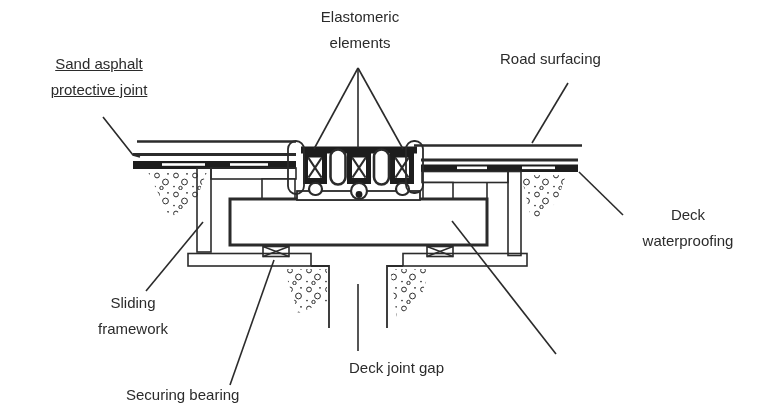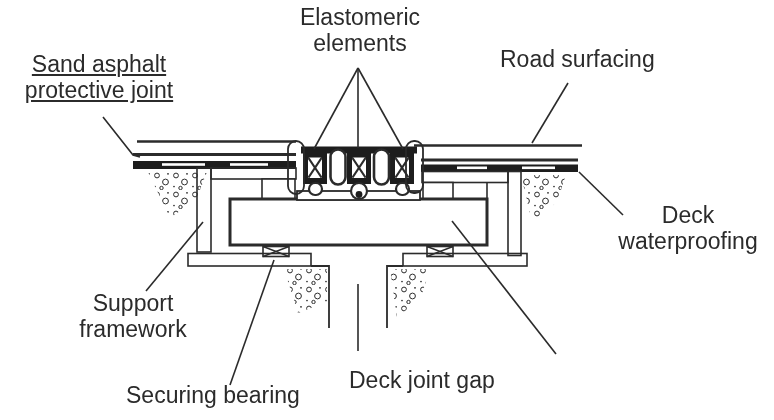--- a/index.html
+++ b/index.html
@@ -1,21 +1,21 @@
 <!DOCTYPE html>
 <html><head>
 <meta charset="utf-8">
 <style>
   html,body{margin:0;padding:0;background:#ffffff;}
   #stage{
     position:relative;width:774px;height:420px;background:#ffffff;
     font-family:"Liberation Sans",sans-serif;color:#2b2b2b;overflow:hidden;
   }
   .label{
-    position:absolute;font-size:23px;line-height:26px;color:#2b2b2b;
+    position:absolute;font-size:15px;line-height:26px;color:#2b2b2b;
     text-align:center;white-space:nowrap;
   }
   svg{position:absolute;left:0;top:0;}
   .ln{stroke:#2b2b2b;fill:none;}
   .fillw{fill:#ffffff;}
   .fillb{fill:#1d1d1d;}
 </style>
 </head>
 <body>
 
@@ -156,22 +156,22 @@
   </div>
 
   <div class="label" style="left:500px;top:46px;">Road surfacing</div>
 
   <div class="label" style="left:596px;top:202px;width:184px;">
     <div>Deck</div>
     <div>waterproofing</div>
   </div>
 
   <div class="label" style="left:40px;top:290px;width:186px;">
-    <div>Support</div>
+    <div>Sliding</div>
     <div>framework</div>
   </div>
 
   <div class="label" style="left:126px;top:382px;">Securing bearing</div>
 
-  <div class="label" style="left:349px;top:367px;">Deck joint gap</div>
+  <div class="label" style="left:349px;top:355px;">Deck joint gap</div>
 
 
 </div>
 
 </body></html>

